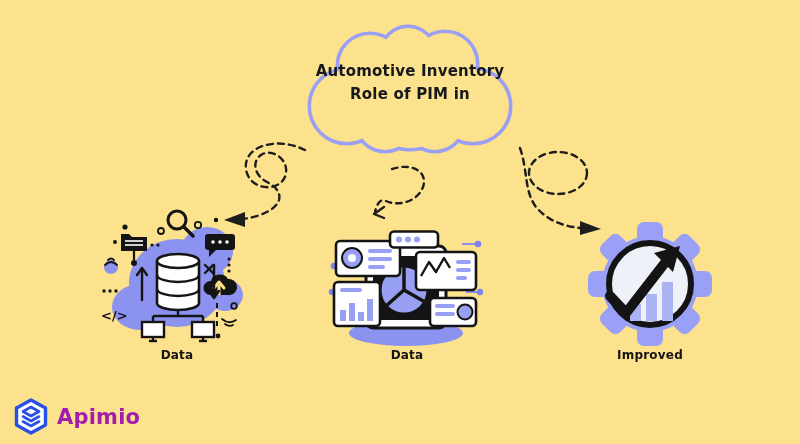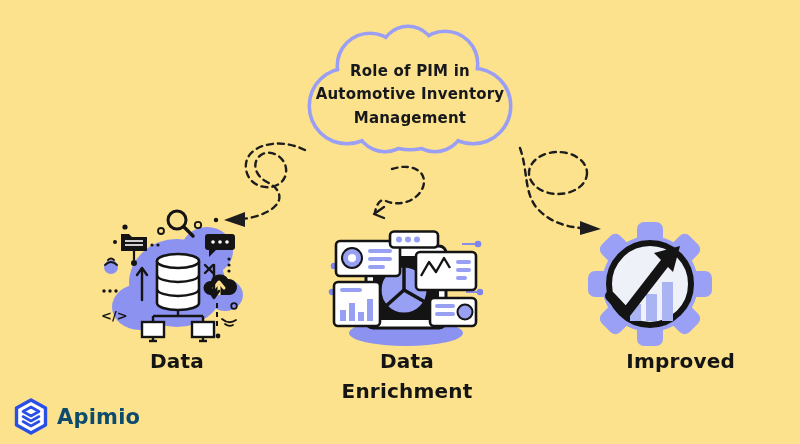--- a/index.html
+++ b/index.html
@@ -9,29 +9,29 @@
     background:#fce28c;
   }
   .abs{position:absolute;}
   .cloud-title{
     left:298px;top:60px;width:224px;
     text-align:center;font-size:15px;font-weight:700;color:#17181c;
     line-height:1.55;letter-spacing:.2px;
   }
   .cloud-title span{display:block;}
   .item-label{
-    width:170px;text-align:center;font-size:20px;font-weight:700;
+    width:170px;text-align:center;font-size:12px;font-weight:700;
     color:#141414;line-height:1.5;letter-spacing:.2px;
   }
   .item-label span{display:block;}
   #label-1{left:92px;top:346px;}
   #label-2{left:322px;top:346px;}
-  #label-3{left:565px;top:346px;text-align:right;}
+  #label-3{left:565px;top:346px;}
   .logo{left:14px;top:398px;display:flex;align-items:center;gap:9px;}
-  .logo-text{font-size:21px;font-weight:800;color:#0c4a6e;letter-spacing:.2px;}
+  .logo-text{font-size:21px;font-weight:800;color:#a21caf;letter-spacing:.2px;}
   svg{display:block;}
 </style>
 </head>
 <body>
 
 <div class="canvas">
 
   <svg class="abs" style="left:293px;top:18px;" width="234" height="142" viewBox="0 0 234 142">
     <g stroke="#9a9ef4" stroke-width="7" fill="#fce28c">
       <circle cx="117" cy="80" r="50"></circle>
@@ -49,23 +49,22 @@
       <circle cx="180" cy="88" r="36"></circle>
       <circle cx="77" cy="48" r="31"></circle>
       <circle cx="152" cy="46" r="31"></circle>
       <circle cx="115" cy="36" r="26"></circle>
       <circle cx="92" cy="104" r="28"></circle>
       <circle cx="142" cy="104" r="28"></circle>
     </g>
   </svg>
 
   <div class="abs cloud-title">
+    <span>Automotive Inventory</span>
     <span>Role of PIM in</span>
-    <span>Automotive Inventory</span>
-    <span>Management</span>
   </div>
 
   <svg class="abs" style="left:215px;top:138px;" width="105" height="95" viewBox="0 0 105 95">
     <path d="M90,12 C62,-2 28,8 31,31 C34,54 68,55 71,35 C73,20 56,10 46,17 C36,24 40,38 52,44 C60,48 66,54 64,62 C61,72 44,79 28,81" fill="none" stroke="#1d1d1d" stroke-width="2.4" stroke-dasharray="6 5" stroke-linecap="round"></path>
     <polygon points="30,74 9,82 30,89" fill="#1d1d1d"></polygon>
   </svg>
 
   <svg class="abs" style="left:362px;top:160px;" width="80" height="70" viewBox="0 0 80 70">
     <path d="M30,9 C52,2 66,13 61,27 C56,41 37,47 24,41 C18,38 15,44 13,52" fill="none" stroke="#1d1d1d" stroke-width="2.4" stroke-dasharray="5.5 5" stroke-linecap="round"></path>
     <path d="M22,47 L12,54 L22,58" fill="none" stroke="#1d1d1d" stroke-width="2.4" stroke-linecap="round" stroke-linejoin="round"></path>
@@ -287,21 +286,20 @@
       <path d="M30,80 L46,97 L84,48" fill="none" stroke="#141414" stroke-width="10" stroke-linecap="round" stroke-linejoin="round"></path>
       <polygon points="100,30 93,56 74,37" fill="#141414"></polygon>
     </g>
   </svg>
 
   <div id="label-1" class="abs item-label">
     <span>Data</span>
   </div>
   <div id="label-2" class="abs item-label">
     <span>Data</span>
-    <span>Enrichment</span>
   </div>
   <div id="label-3" class="abs item-label">
     <span>Improved</span>
   </div>
 
   <div class="abs logo">
     <svg width="34" height="37" viewBox="0 0 34 37">
       <path d="M17,2 L31.5,10 V27 L17,35 L2.5,27 V10 Z" fill="#ffffff" stroke="#2a4fe4" stroke-width="3.4" stroke-linejoin="round"></path>
       <path d="M9,13.5 L17,9 L25,13.5 L17,18 Z" fill="none" stroke="#2a4fe4" stroke-width="2.6" stroke-linejoin="round"></path>
       <path d="M9,18.5 L17,23 L25,18.5" fill="none" stroke="#2a4fe4" stroke-width="2.6" stroke-linejoin="round" stroke-linecap="round"></path>

